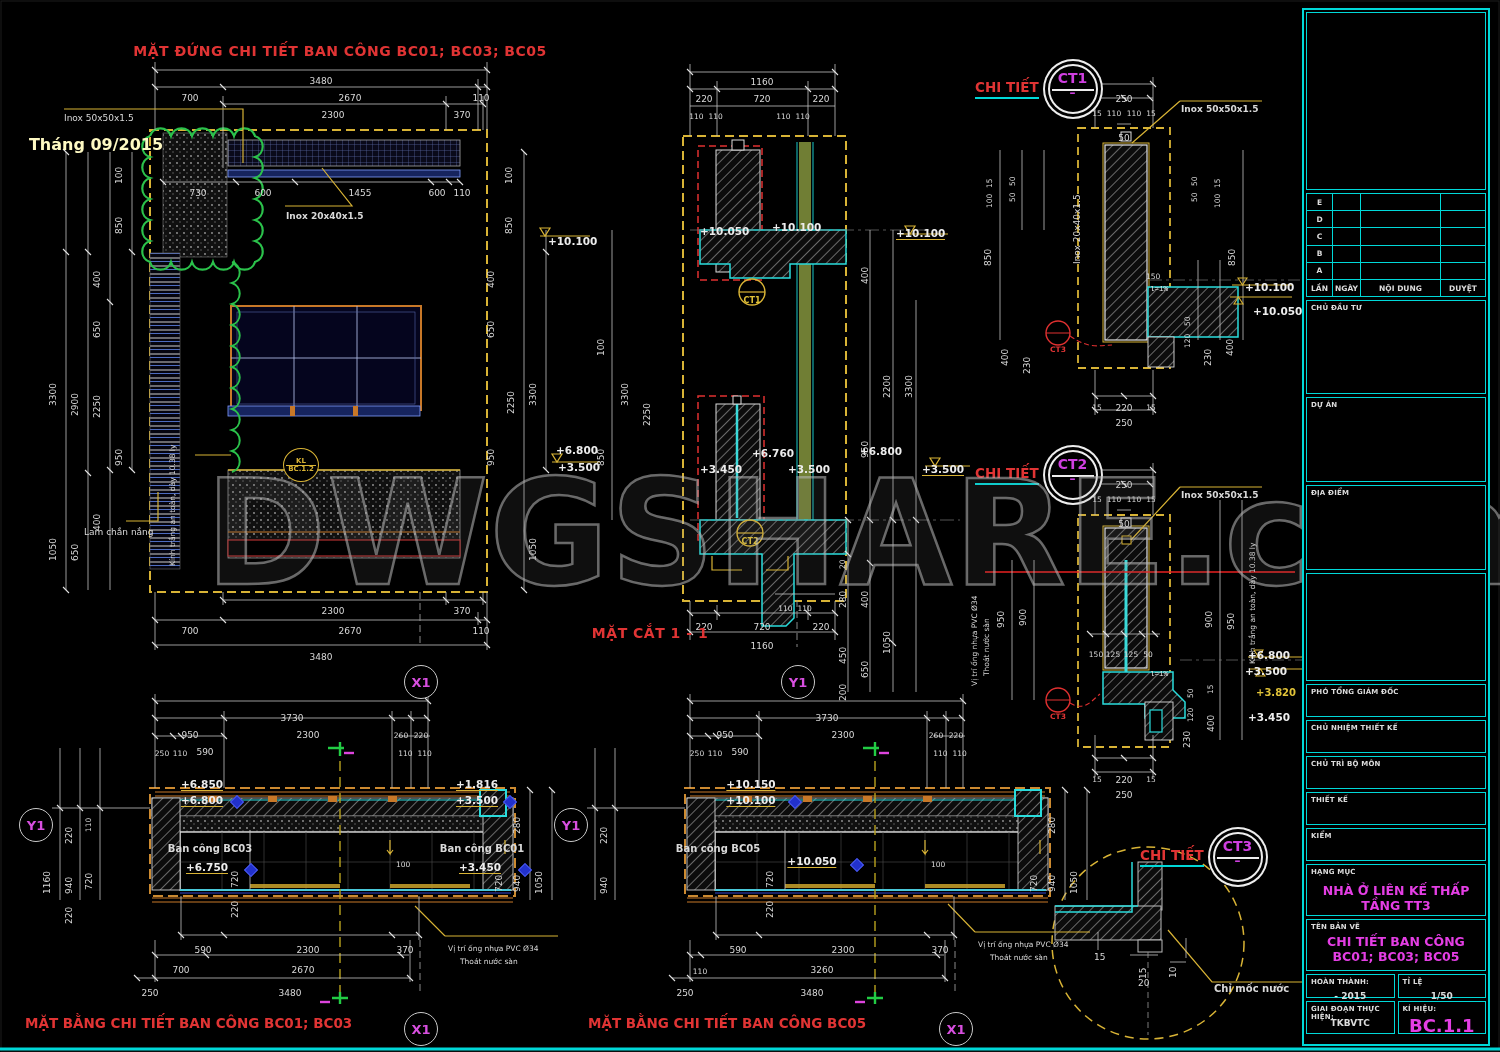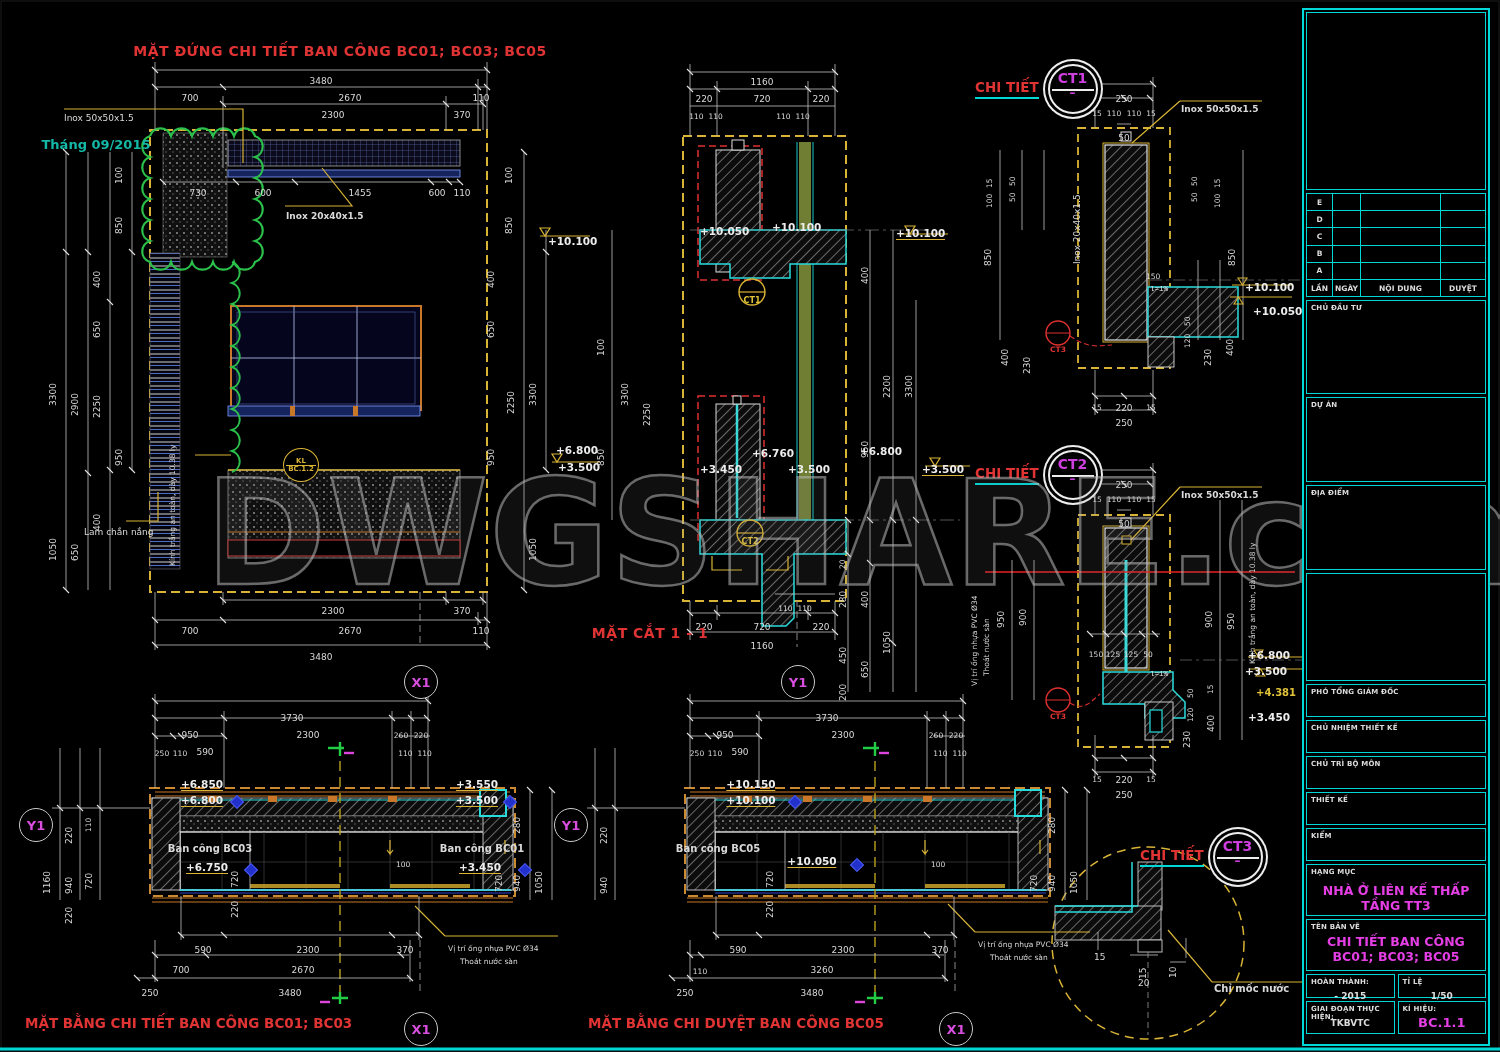--- a/index.html
+++ b/index.html
@@ -311,21 +311,21 @@
                M687 952l6 6 M698 952l6 6 M934 952l6 6 M669 975l6 6 M687 975l6 6 M942 975l6 6"></path>
       <path d="M592 805l6 6 M612 805l6 6 M1062 787l6 6 M1084 787l6 6"></path>
     </g>
     <line x1="955" y1="940" x2="955" y2="994" stroke="#999" stroke-width="0.9" stroke-dasharray="7 4"></line>
   </g>
 </svg>
 
 <div id="texts">
 
   <span class="t red c vtitle" style="left:340px;top:30px">MẶT ĐỨNG CHI TIẾT BAN CÔNG BC01; BC03; BC05</span>
-  <span class="t yel b c" style="left:96px;top:124px;font-size:13px;color:#14b8a6">Tháng 09/2015</span>
+  <span class="t yel b c" style="left:96px;top:124px;font-size:16px;color:#fef9c3">Tháng 09/2015</span>
   <span class="t" style="left:64px;top:97px">Inox 50x50x1.5</span>
   <span class="t b" style="left:286px;top:195px">Inox 20x40x1.5</span>
   <span class="t c" style="left:321px;top:60px">3480</span>
   <span class="t c" style="left:190px;top:77px">700</span>
   <span class="t c" style="left:350px;top:77px">2670</span>
   <span class="t c" style="left:481px;top:77px">110</span>
   <span class="t c" style="left:333px;top:94px">2300</span>
   <span class="t c" style="left:462px;top:94px">370</span>
   <span class="t c" style="left:198px;top:172px">730</span>
   <span class="t c" style="left:263px;top:172px">600</span>
@@ -473,21 +473,21 @@
   <span class="t v" style="left:1214px;top:602px">900</span>
   <span class="t v" style="left:1236px;top:604px">950</span>
   <span class="t v sm" style="left:1258px;top:638px">Kính trắng an toàn, dày 10.38 ly</span>
   <span class="t c sm" style="left:1096px;top:634px">150</span>
   <span class="t c sm" style="left:1113px;top:634px">125</span>
   <span class="t c sm" style="left:1131px;top:634px">125</span>
   <span class="t c sm" style="left:1148px;top:634px">50</span>
   <span class="t sm wh" style="left:1150px;top:653px">l=1%</span>
   <span class="t lvl" style="left:1248px;top:634px">+6.800</span>
   <span class="t lvl" style="left:1245px;top:650px">+3.500</span>
-  <span class="t b yel" style="left:1256px;top:672px;font-size:10px">+4.381</span>
+  <span class="t b yel" style="left:1256px;top:672px;font-size:10px">+3.820</span>
   <span class="t lvl" style="left:1248px;top:696px">+3.450</span>
   <span class="t v sm" style="left:1196px;top:672px">50</span>
   <span class="t v sm" style="left:1196px;top:696px">120</span>
   <span class="t v" style="left:1192px;top:722px">230</span>
   <span class="t v" style="left:1216px;top:706px">400</span>
   <span class="t v sm" style="left:1216px;top:668px">15</span>
   <span class="t c sm" style="left:1097px;top:759px">15</span>
   <span class="t c" style="left:1124px;top:759px">220</span>
   <span class="t c sm" style="left:1151px;top:759px">15</span>
   <span class="t c" style="left:1124px;top:774px">250</span>
@@ -519,21 +519,21 @@
         <span>Y1</span>
       </div>
   <span class="t v" style="left:74px;top:818px">220</span>
   <span class="t v" style="left:52px;top:868px">1160</span>
   <span class="t v" style="left:74px;top:868px">940</span>
   <span class="t v" style="left:94px;top:864px">720</span>
   <span class="t v sm" style="left:94px;top:806px">110</span>
   <span class="t v" style="left:74px;top:898px">220</span>
   <span class="t lvl c ul" style="left:202px;top:763px">+6.850</span>
   <span class="t lvl c ul" style="left:202px;top:779px">+6.800</span>
-  <span class="t lvl c ul" style="left:477px;top:763px">+3.550</span>
+  <span class="t lvl c ul" style="left:477px;top:763px">+1.816</span>
   <span class="t lvl c ul" style="left:477px;top:779px">+3.500</span>
   <div class="dia" style="left:232px;top:781px"></div>
   <div class="dia" style="left:505px;top:781px"></div>
   <span class="t b c" style="left:210px;top:828px;font-size:10px">Ban công BC03</span>
   <span class="t lvl c ul" style="left:207px;top:846px">+6.750</span>
   <span class="t b c" style="left:482px;top:828px;font-size:10px">Ban công BC01</span>
   <span class="t lvl c ul" style="left:480px;top:846px">+3.450</span>
   <div class="dia" style="left:246px;top:849px"></div>
   <div class="dia" style="left:520px;top:849px"></div>
   <span class="t v" style="left:240px;top:862px">720</span>
@@ -589,21 +589,21 @@
   <span class="t c" style="left:738px;top:929px">590</span>
   <span class="t c" style="left:843px;top:929px">2300</span>
   <span class="t c" style="left:940px;top:929px">370</span>
   <span class="t c sm" style="left:700px;top:951px">110</span>
   <span class="t c" style="left:822px;top:949px">3260</span>
   <span class="t c" style="left:812px;top:972px">3480</span>
   <span class="t c" style="left:685px;top:972px">250</span>
   <div class="axis" style="left:939px;top:996px">
         <span>X1</span>
       </div>
-  <span class="t red" style="left:588px;top:1002px;font-size:13.5px">MẶT BẰNG CHI DUYỆT BAN CÔNG BC05</span>
+  <span class="t red" style="left:588px;top:1002px;font-size:13.5px">MẶT BẰNG CHI TIẾT BAN CÔNG BC05</span>
 </div>
 
 <div id="wm">DWGSHARE.com</div>
 
 <div id="tb">
   <div class="tbx" style="height:178px"></div>
   <div class="revgrid" style="height:104px">
     <div>E</div>
         <div></div>
         <div></div>
@@ -673,18 +673,18 @@
       <div style="color:#dcdcdc;font-size:9px;font-weight:bold;text-align:center;margin-top:16px">1/50</div>
     </div>
   </div>
   <div class="half" style="height:33px">
     <div class="tbx">
       <span class="tblab">GIAI ĐOẠN THỰC HIỆN:</span>
       <div style="color:#dcdcdc;font-size:9px;font-weight:bold;text-align:center;margin-top:16px">TKBVTC</div>
     </div>
     <div class="tbx">
       <span class="tblab">KÍ HIỆU:</span>
-      <div class="tbmag" style="font-size:13px;margin-top:13px">BC.1.1</div>
+      <div class="tbmag" style="font-size:18px;margin-top:13px">BC.1.1</div>
     </div>
   </div>
 </div>
 
 </div>
 
 </body></html>

